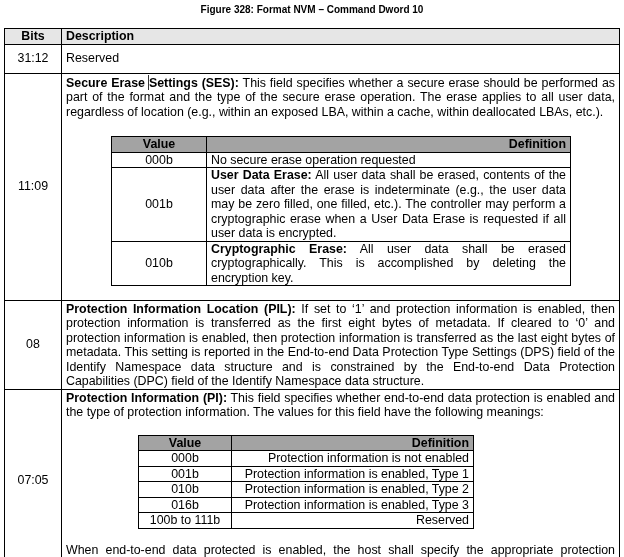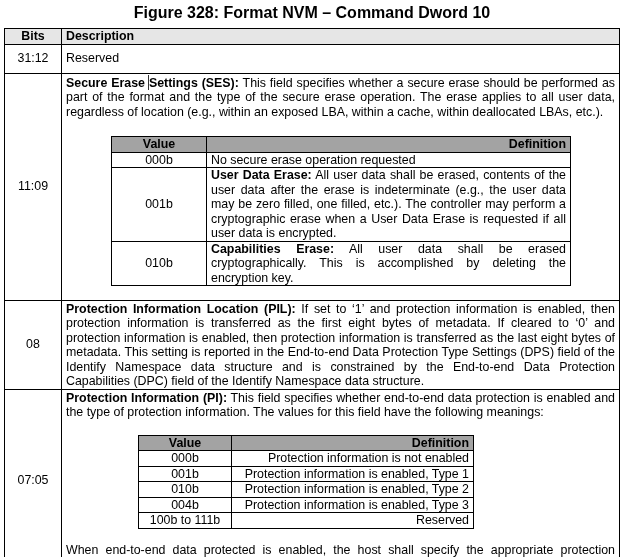--- a/index.html
+++ b/index.html
@@ -3,21 +3,21 @@
 <meta charset="utf-8">
 <style>
   html, body { margin: 0; padding: 0; background: #ffffff; }
   body {
     width: 624px; height: 557px; overflow: hidden; position: relative;
     font-family: "Liberation Sans", sans-serif; color: #000;
     font-size: 12.4px;
   }
   .fig-title {
     position: absolute; left: 0; top: 4px; width: 624px; text-align: center;
-    font-weight: bold; font-size: 16px;
+    font-weight: bold; font-size: 10px;
   }
   table { border-collapse: collapse; }
   .outer {
     position: absolute; left: 4px; top: 28px; width: 616px;
     table-layout: fixed;
   }
   .outer td, .outer th {
     border: 1px solid #000; padding: 0 4px; vertical-align: middle;
     line-height: 14.5px;
     margin-top: 24px;
@@ -79,21 +79,21 @@
         <tr>
           <td class="v">000b</td>
           <td class="d">No secure erase operation requested</td>
         </tr>
         <tr>
           <td class="v">001b</td>
           <td class="d"><span class="b">User Data Erase:</span><span> All user data shall be erased, contents of the user data after the erase is indeterminate (e.g., the user data may be zero filled, one filled, etc.). The controller may perform a cryptographic erase when a User Data Erase is requested if all user data is encrypted.</span></td>
         </tr>
         <tr>
           <td class="v">010b</td>
-          <td class="d"><span class="b">Capabilities Erase:</span><span> All user data shall be erased cryptographically. This is accomplished by deleting the encryption key.</span></td>
+          <td class="d"><span class="b">Cryptographic Erase:</span><span> All user data shall be erased cryptographically. This is accomplished by deleting the encryption key.</span></td>
         </tr>
       </tbody>
           </table>
     </td>
   </tr>
 
   <tr style="height:87px">
     <td class="bits">08</td>
     <td class="desc">
       <p class="para"><span class="b">Protection Information Location (PIL):</span><span> If set to ‘1’ and protection information is enabled, then protection information is transferred as the first eight bytes of metadata. If cleared to ‘0’ and protection information is enabled, then protection information is transferred as the last eight bytes of metadata. This setting is reported in the End-to-end Data Protection Type Settings (DPS) field of the Identify Namespace data structure and is constrained by the End-to-end Data Protection Capabilities (DPC) field of the Identify Namespace data structure.</span></p>
@@ -121,21 +121,21 @@
         </tr>
         <tr>
           <td class="v">001b</td>
           <td>Protection information is enabled, Type 1</td>
         </tr>
         <tr>
           <td class="v">010b</td>
           <td>Protection information is enabled, Type 2</td>
         </tr>
         <tr>
-          <td class="v">004b</td>
+          <td class="v">016b</td>
           <td>Protection information is enabled, Type 3</td>
         </tr>
         <tr>
           <td class="v">100b to 111b</td>
           <td>Reserved</td>
         </tr>
       </tbody>
           </table>
       <div style="height:14px"></div>
       <p class="para">When end-to-end data protected is enabled, the host shall specify the appropriate protection information in the Read, Verify, Write, or Compare commands.</p>

